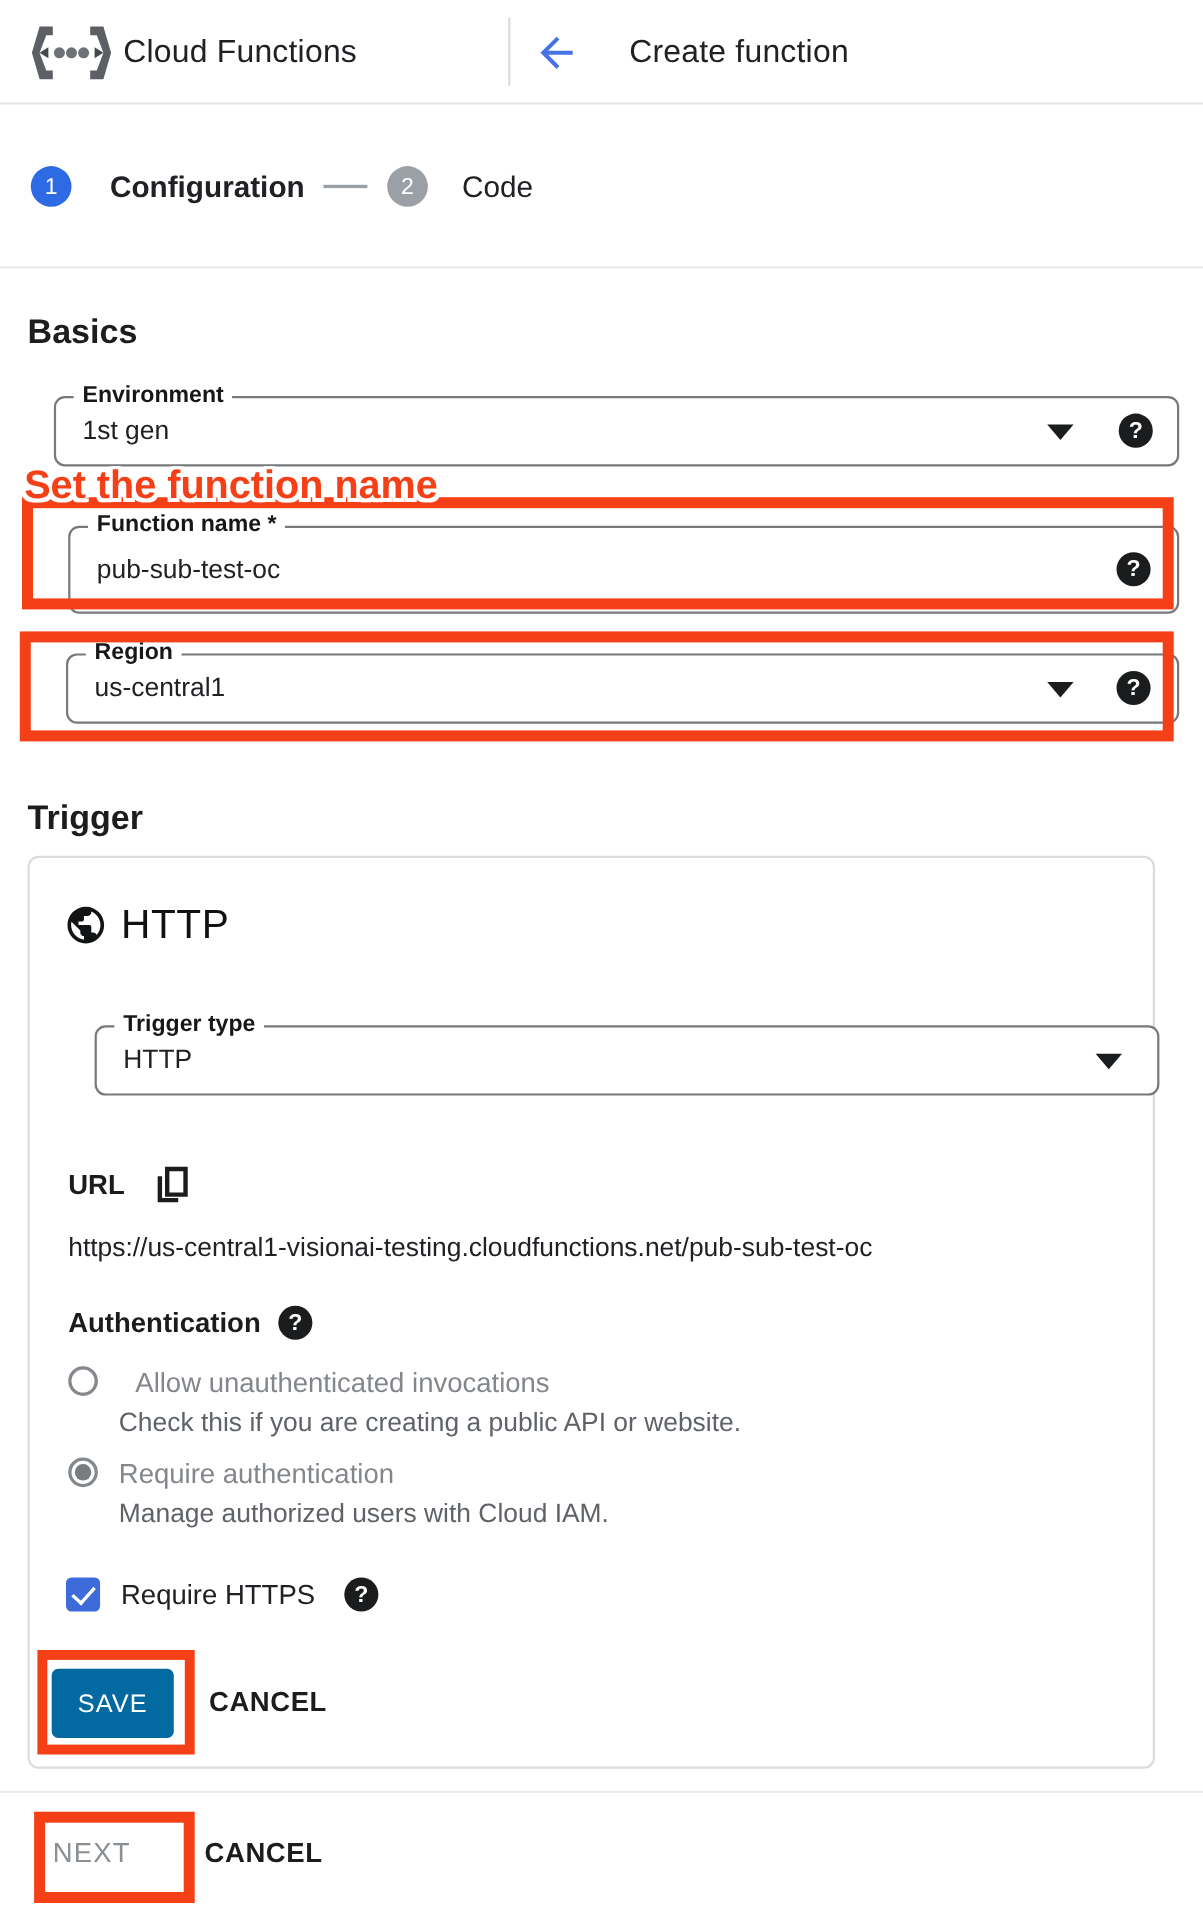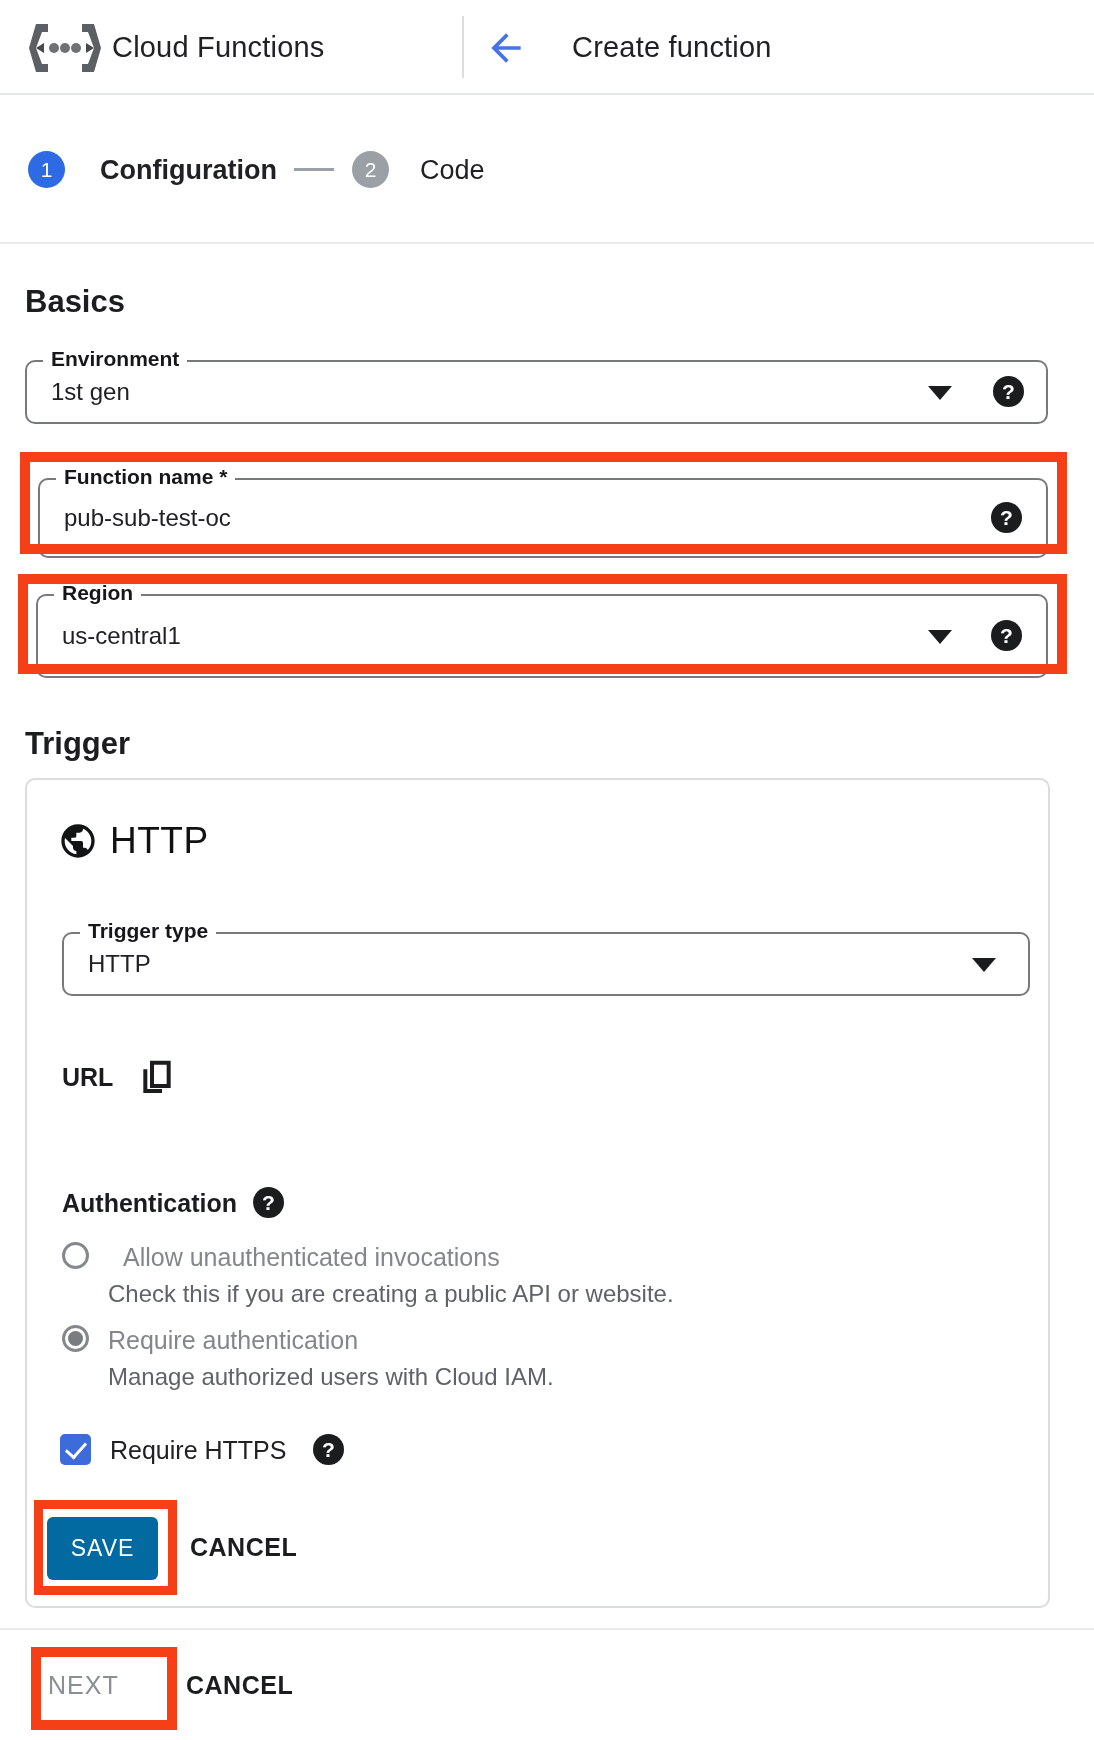--- a/index.html
+++ b/index.html
@@ -20,21 +20,21 @@
   .step-circle.inactive { background:#9aa0a6; }
   .step-label { position:absolute; font-size:27px; color:#202124; }
   .step-label.bold { font-weight:700; }
   .step-dash { position:absolute; left:294px; top:168px; width:40px; height:3px; background:#9aa0a6; }
   .divider { position:absolute; left:0; width:1094px; height:2px; background:#e8eaed; }
 
   
   .section-h { position:absolute; font-size:31px; font-weight:700; color:#1c1d1f; }
 
   
-  .mfield { position:absolute; border:2px solid #77797c; border-radius:10px; background:#fff; }
+  .mfield { position:absolute; border:2px solid #77797c; border-radius:10px; background:#fff;margin-left:24px; }
   .flabel { position:absolute; top:-15px; left:16px; background:#fff; padding:0 8px; font-size:21px; font-weight:600; color:#161718; white-space:nowrap; }
   .fvalue { position:absolute; left:24px; top:50%; transform:translateY(-50%); font-size:24px; color:#202124; white-space:nowrap; }
   .caret { position:absolute; top:50%; margin-top:-6px; width:0; height:0; border-left:12px solid transparent; border-right:12px solid transparent; border-top:14px solid #1b1c1d; }
   .help { position:absolute; width:31px; height:31px; border-radius:50%; background:#1b1c1d; color:#fff; font-size:21px; font-weight:700; display:flex; align-items:center; justify-content:center; cursor:pointer; }
   .mfield .help { top:50%; margin-top:-16px; }
 
   
   .note { position:absolute; font-size:36px; font-weight:700; color:#f54017; white-space:nowrap; z-index:5;
           text-shadow:-3px -3px 0 #fff, 3px -3px 0 #fff, -3px 3px 0 #fff, 3px 3px 0 #fff, 0 -3px 0 #fff, 0 3px 0 #fff, -3px 0 0 #fff, 3px 0 0 #fff; }
   .redbox { position:absolute; border:10px solid #f54017; background:transparent; z-index:4; pointer-events:none; }
@@ -103,30 +103,31 @@
 
   <h2 class="section-h" style="left:25px; top:284px;">Basics</h2>
 
   <div class="mfield" style="left:25px; top:360px; width:1023px; height:64px;">
     <span class="flabel">Environment</span>
     <span class="fvalue">1st gen</span>
     <span class="caret" style="right:94px;"></span>
     <span class="help" style="right:22px;">?</span>
   </div>
 
+  <div class="note" style="left:22px; top:420px;">Set the function name</div>
   <div class="redbox" style="left:20px; top:452px; width:1047px; height:102px;"></div>
 
   <div class="mfield" style="left:38px; top:478px; width:1010px; height:80px; z-index:3;">
     <span class="flabel">Function name *</span>
     <span class="fvalue">pub-sub-test-oc</span>
     <span class="help" style="right:24px;">?</span>
   </div>
 
   <div class="redbox" style="left:18px; top:574px; width:1049px; height:100px;"></div>
-  <div class="mfield" style="left:36px; top:594px; width:1012px; height:84px; z-index:3;">
+  <div class="mfield" style="left:36px; top:594px; width:1012px; height:64px; z-index:3;">
     <span class="flabel">Region</span>
     <span class="fvalue">us-central1</span>
     <span class="caret" style="right:94px;"></span>
     <span class="help" style="right:24px;">?</span>
   </div>
 
 
   <h2 class="section-h" style="left:25px; top:726px;">Trigger</h2>
 
   <div class="card"></div>
@@ -142,20 +143,21 @@
     <span class="caret" style="right:32px;"></span>
   </div>
 
   <span class="url-label">URL</span>
   <button class="copy-btn">
     <svg viewBox="0 0 24 24" width="40" height="44">
       <path fill="none" stroke="#1b1c1d" stroke-width="2.4" d="M9 4h10v14H9z"></path>
       <path fill="none" stroke="#1b1c1d" stroke-width="2.4" d="M5 8 L5 21 L15 21"></path>
     </svg>
   </button>
+  <div class="url-text">https://us-central1-visionai-testing.cloudfunctions.net/pub-sub-test-oc</div>
 
   <span class="auth-label">Authentication</span>
   <span class="help inline-auth">?</span>
 
   <span class="radio" style="top:1242px;"></span>
   <span class="opt-label" style="top:1243px;margin-left:15px;">Allow unauthenticated invocations</span>
   <span class="opt-desc" style="top:1280px;">Check this if you are creating a public API or website.</span>
 
   <span class="radio selected" style="top:1325px;"></span>
   <span class="opt-label" style="top:1326px;">Require authentication</span>

